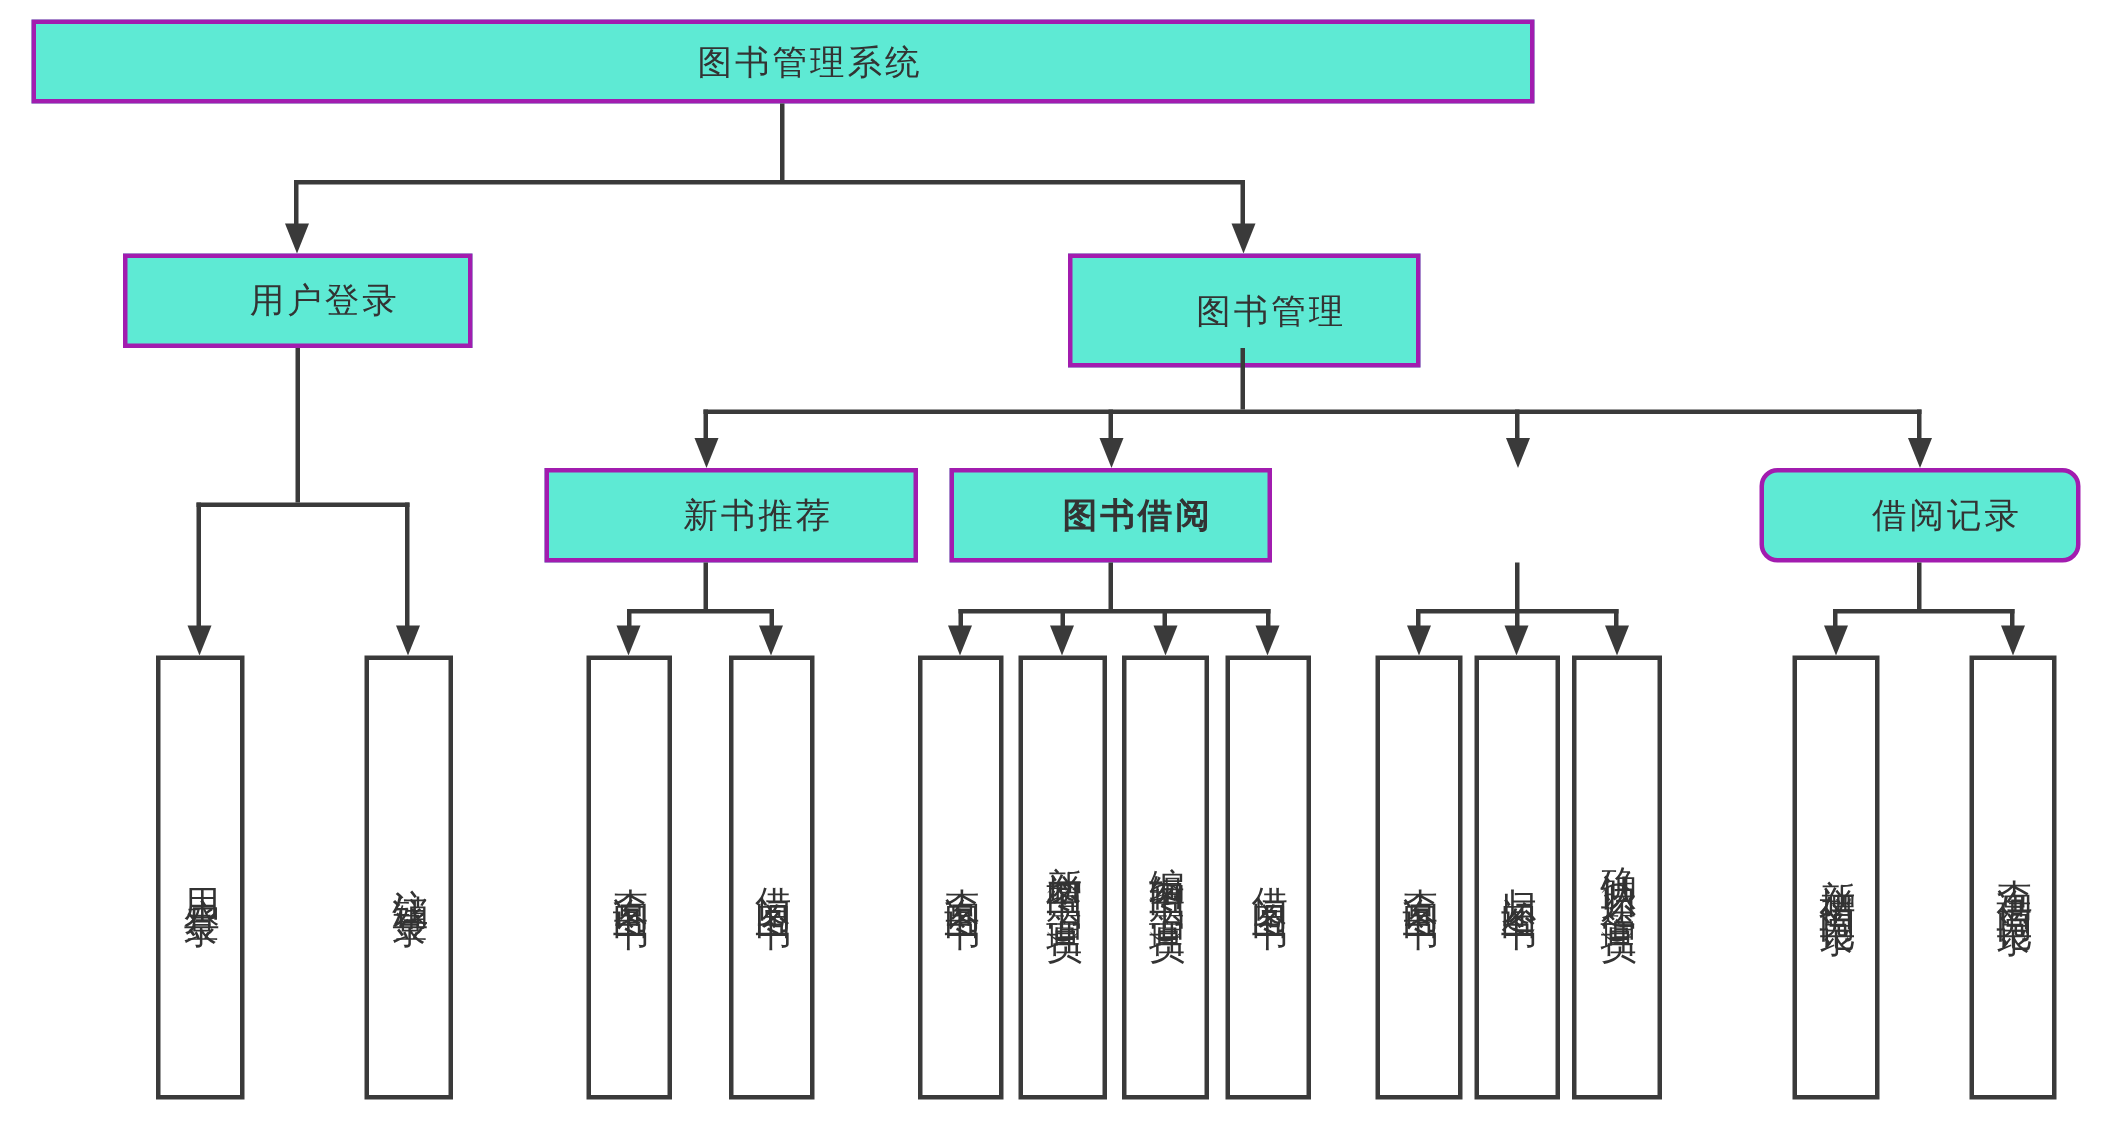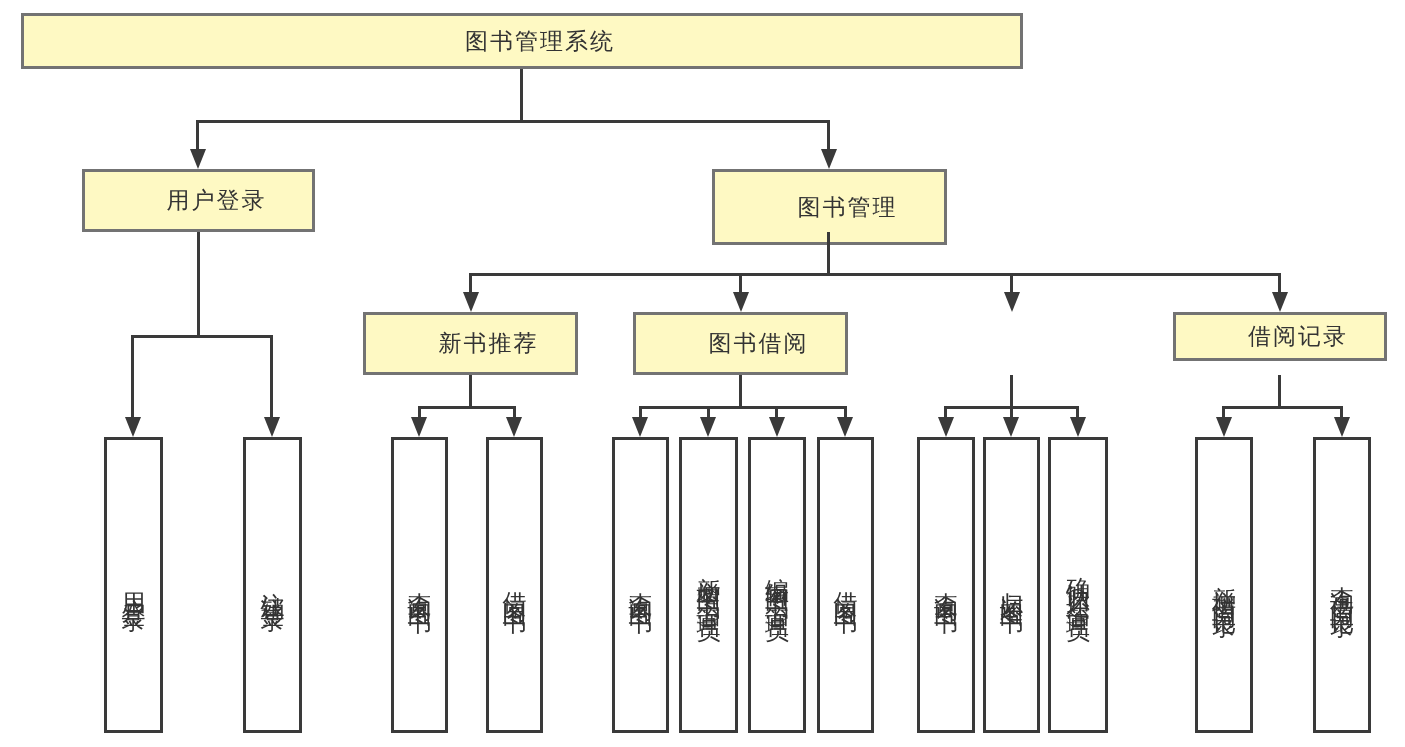--- a/index.html
+++ b/index.html
@@ -13,22 +13,22 @@
     width: 1405px;
     height: 747px;
     background: #ffffff;
     overflow: hidden;
     color: #333333;
   }
   
   .node {
     position: absolute;
     box-sizing: border-box;
-    border: 3px solid #737373;
-    background: #fef9c3;
+    border: 3px solid #a21caf;
+    background: #5eead4;
     display: flex;
     align-items: center;
     justify-content: center;
     font-size: 23px;
     letter-spacing: 2px;
     color: #333333;
     white-space: nowrap;
     padding-left: 36px;
   }
   .leaf {
@@ -101,23 +101,23 @@
   <div class="hl" style="left:469px;  top:273px; width:812px;"></div>
   <div class="vl" style="left:469px;  top:273px; height:22px;"></div>
   <div class="arr" style="left:463px;  top:292px;"></div>
   <div class="vl" style="left:739px;  top:273px; height:22px;"></div>
   <div class="arr" style="left:733px;  top:292px;"></div>
   <div class="vl" style="left:1010px; top:273px; height:22px;"></div>
   <div class="arr" style="left:1004px; top:292px;"></div>
   <div class="vl" style="left:1278px; top:273px; height:22px;"></div>
   <div class="arr" style="left:1272px; top:292px;"></div>
 
-  <div class="node" style="left:363px;  top:312px; width:215px; height:63px;">新书推荐</div>
-  <div class="node" style="left:633px;  top:312px; width:215px; height:63px;">图书借阅</div>
-  <div class="node" style="left:1173px; top:312px; width:214px; height:49px;">借阅记录</div>
+  <div class="node" style="left:363px;  top:312px; width:249px; height:63px;">新书推荐</div>
+  <div class="node" style="left:633px;  top:312px; width:215px; height:63px;font-weight:bold;">图书借阅</div>
+  <div class="node" style="left:1173px; top:312px; width:214px; height:63px;border-radius:12px;">借阅记录</div>
 
   <div class="vl" style="left:469px; top:375px; height:31px;"></div>
   <div class="hl" style="left:418px; top:406px; width:98px;"></div>
   <div class="vl" style="left:418px; top:406px; height:14px;"></div>
   <div class="arr" style="left:411px; top:417px;"></div>
   <div class="vl" style="left:513px; top:406px; height:14px;"></div>
   <div class="arr" style="left:506px; top:417px;"></div>
 
   <div class="vl" style="left:739px; top:375px; height:31px;"></div>
   <div class="hl" style="left:639px; top:406px; width:208px;"></div>

